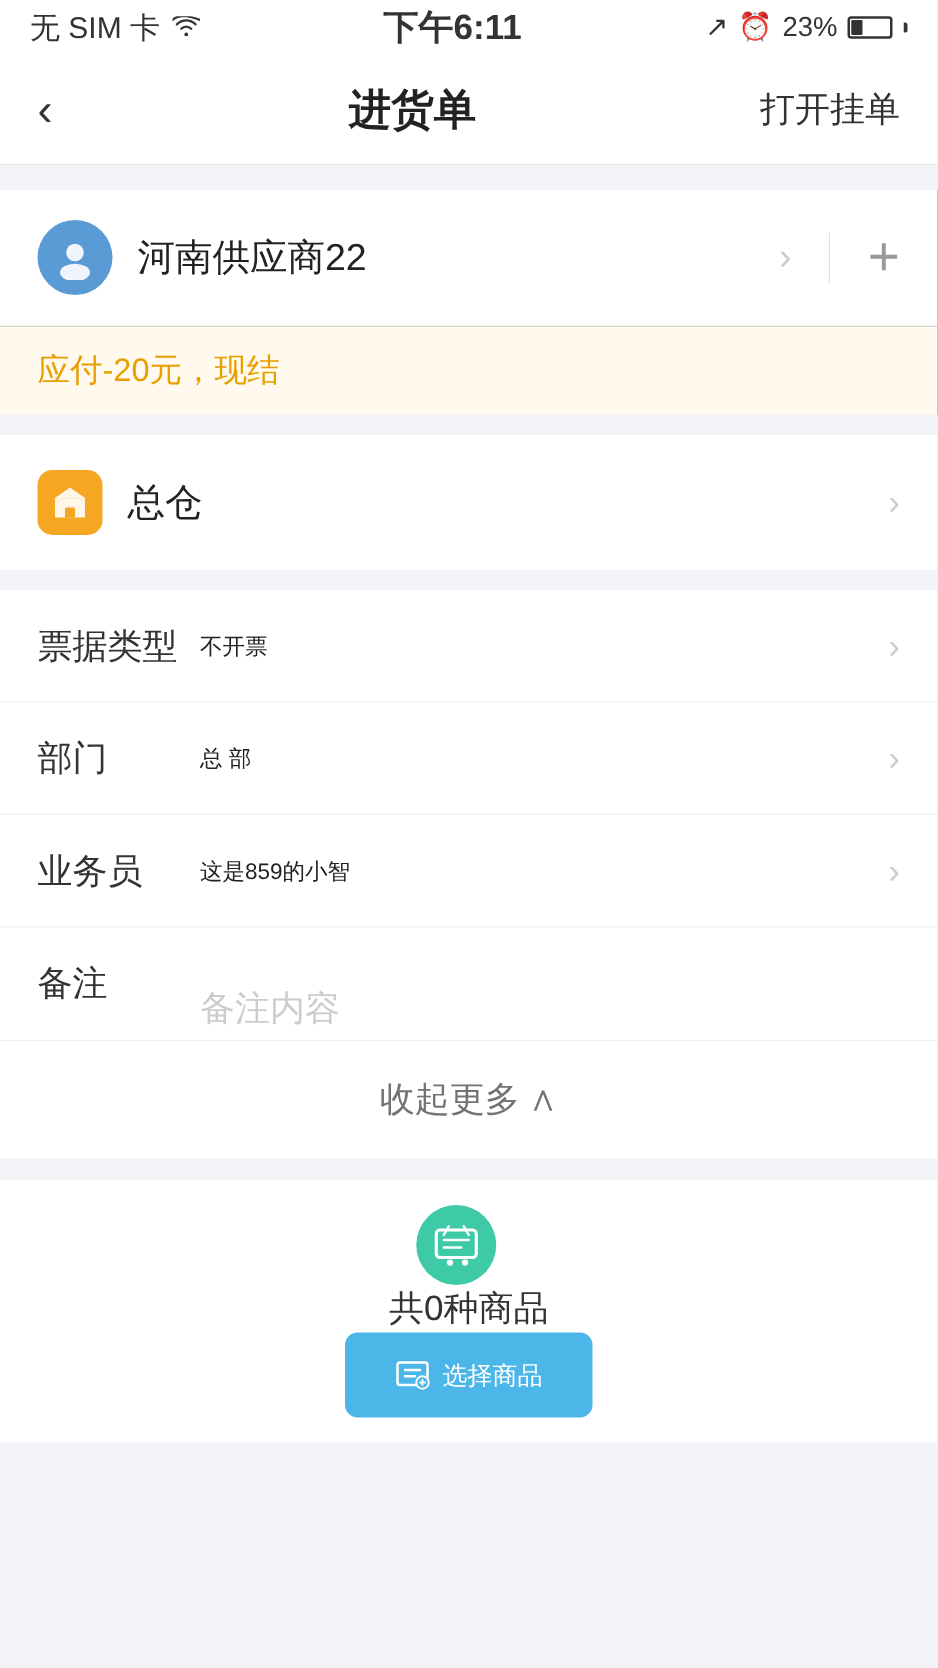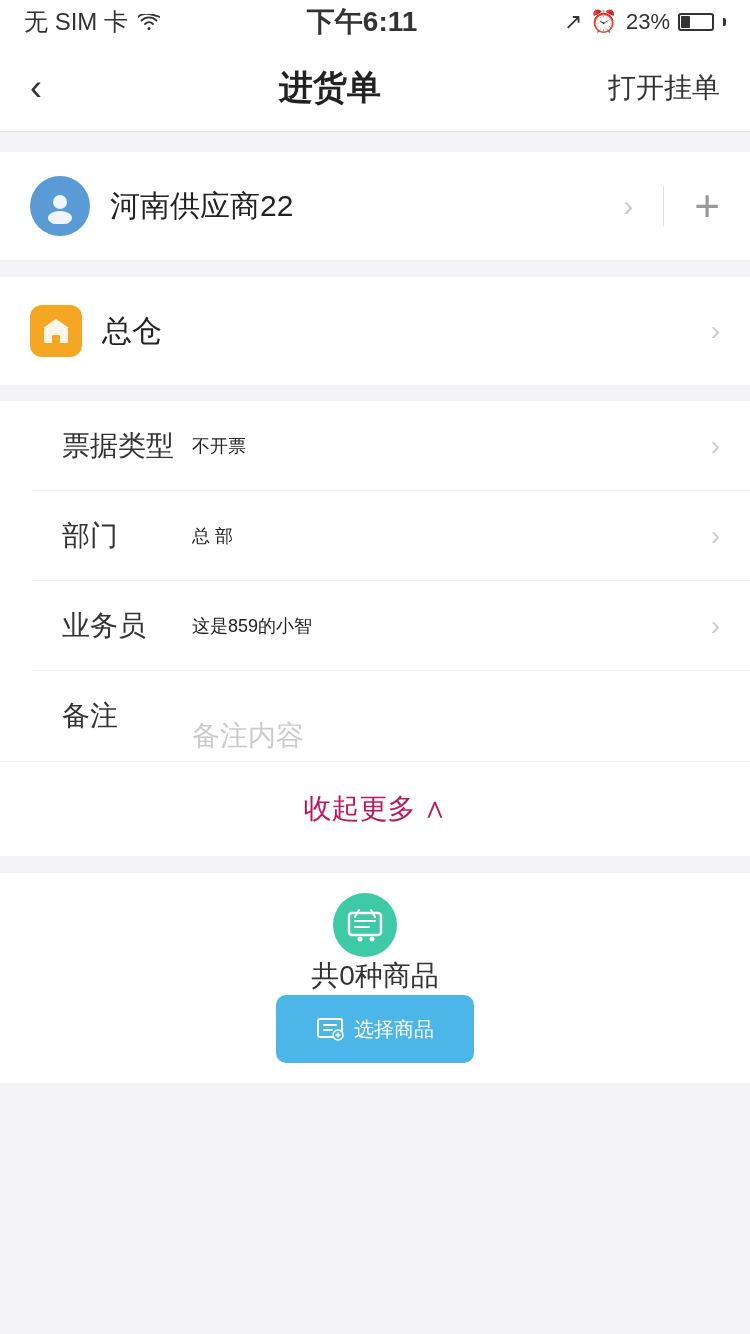--- a/index.html
+++ b/index.html
@@ -168,21 +168,20 @@
       color: #222;
     }
     .row-chevron {
       color: #ccc;
       font-size: 28px;
     }
 
     
     .form-section {
       background: #fff;
-      padding-left: 32px;
     }
     .form-row {
       display: flex;
       align-items: center;
       min-height: 90px;
       padding: 0 30px;
       border-bottom: 1px solid #f0f0f0;
       cursor: pointer;
     }
     .form-row:last-child { border-bottom: none; }
@@ -209,23 +208,24 @@
       color: #ccc;
       font-size: 28px;
     }
 
     
     .collapse-btn {
       background: #fff;
       text-align: center;
       padding: 28px 0;
       font-size: 28px;
-      color: #be185d;
+      color: #737373;
       border-top: 1px solid #f0f0f0;
       cursor: pointer;
+      font-family: Liberation Serif, serif;
     }
 
     
     .bottom-bar {
       display: flex;
       align-items: center;
       background: #fff;
       padding: 20px 30px;
       margin-top: 0;
       border-top: 1px solid #f0f0f0;
@@ -297,20 +297,23 @@
         <circle cx="18" cy="14" r="7" fill="#fff" opacity="0.9"></circle>
         <ellipse cx="18" cy="30" rx="12" ry="7" fill="#fff" opacity="0.9"></ellipse>
       </svg>
     </div>
     <span class="supplier-name">河南供应商22</span>
     <span class="supplier-chevron">›</span>
     <div class="divider-v"></div>
     <span class="supplier-add">+</span>
   </div>
 
+  <div class="warning-banner">
+    <span>应付-20元，现结</span>
+  </div>
 </div>
 
 <div class="gap-16"></div>
 
 <div class="card-section">
   <div class="list-row">
     <div class="row-icon-wrap">
       <svg viewBox="0 0 30 30" fill="none">
         <rect x="3" y="12" width="24" height="15" rx="1" fill="#fff" opacity="0.9"></rect>
         <polygon points="15,3 2,12 28,12" fill="#fff" opacity="0.9"></polygon>

